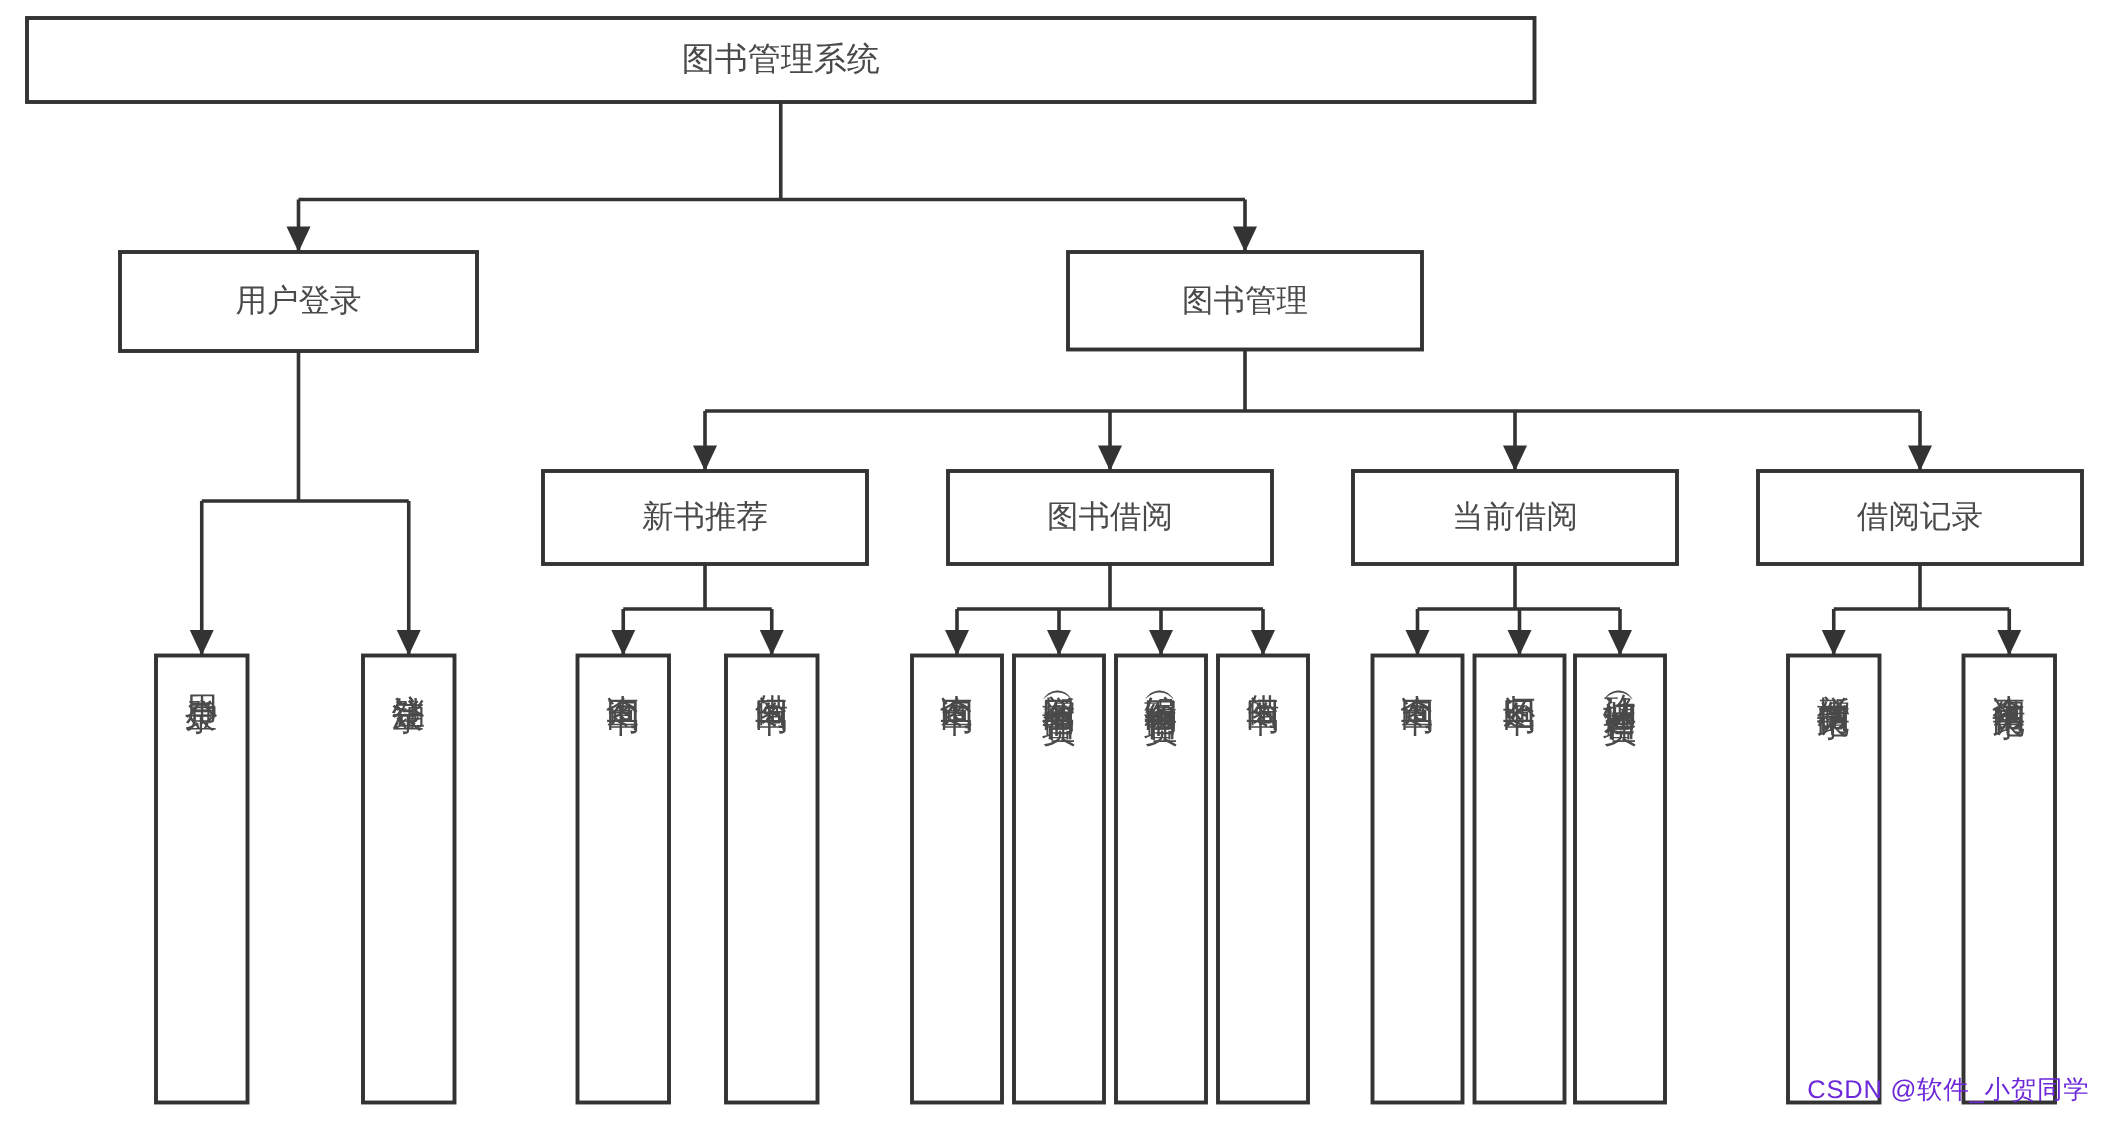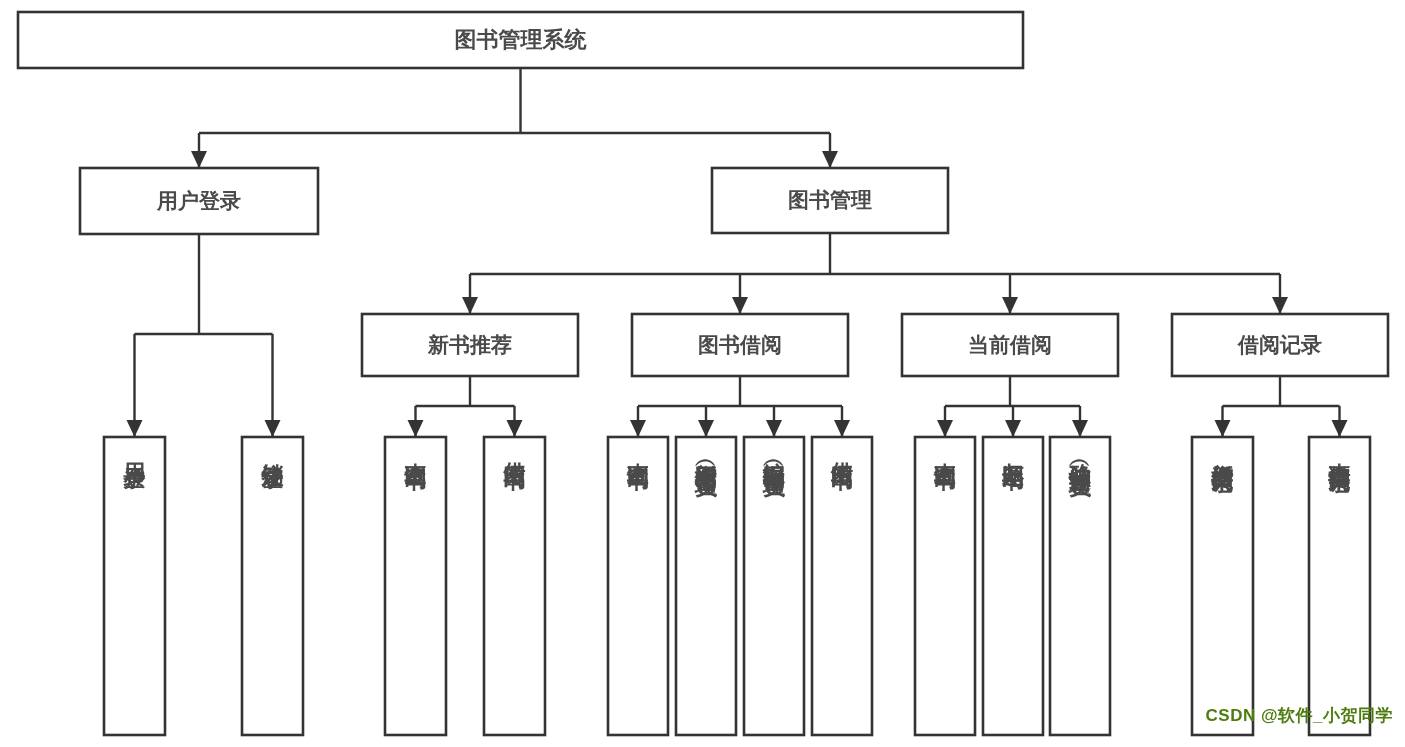--- a/index.html
+++ b/index.html
@@ -11,21 +11,20 @@
     width: 1405px;
     height: 747px;
     font-family: "Liberation Sans", "DejaVu Sans", sans-serif;
     overflow: hidden;
   }
   #diagram-root {
     position: relative;
     width: 1405px;
     height: 747px;
     background: #ffffff;
-    font-weight: bold;
   }
   svg#flow {
     position: absolute;
     left: 0;
     top: 0;
     width: 1405px;
     height: 747px;
   }
   .node-box {
     fill: #ffffff;
@@ -65,24 +64,24 @@
     font-family: "Liberation Sans", "DejaVu Sans", sans-serif;
     font-size: 22px;
     line-height: 1.08;
     letter-spacing: 2px;
     color: #4a4a4a;
     white-space: nowrap;
   }
   #watermark {
     position: absolute;
     right: 12px;
-    bottom: 20px;
+    bottom: 9px;
     font-family: "Liberation Sans", "DejaVu Sans", sans-serif;
     font-size: 17px;
-    color: #4d7c0f;
+    color: #6d28d9;
     letter-spacing: 0.5px;
     white-space: nowrap;
   }
 </style>
 </head>
 <body>
 
 <div id="diagram-root">
 
   <svg id="flow" viewBox="0 0 1405 747">

